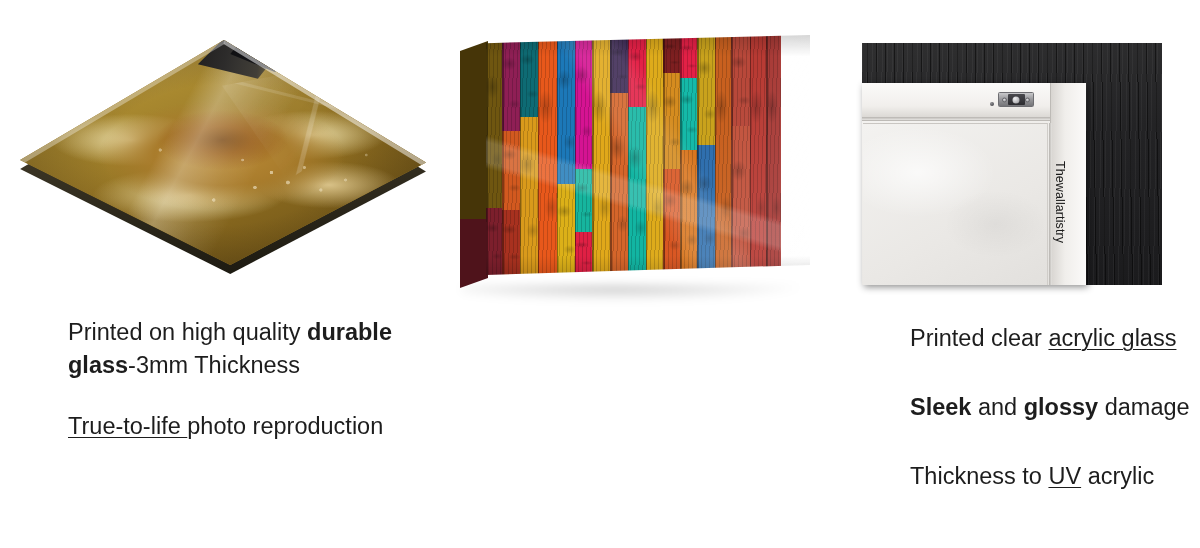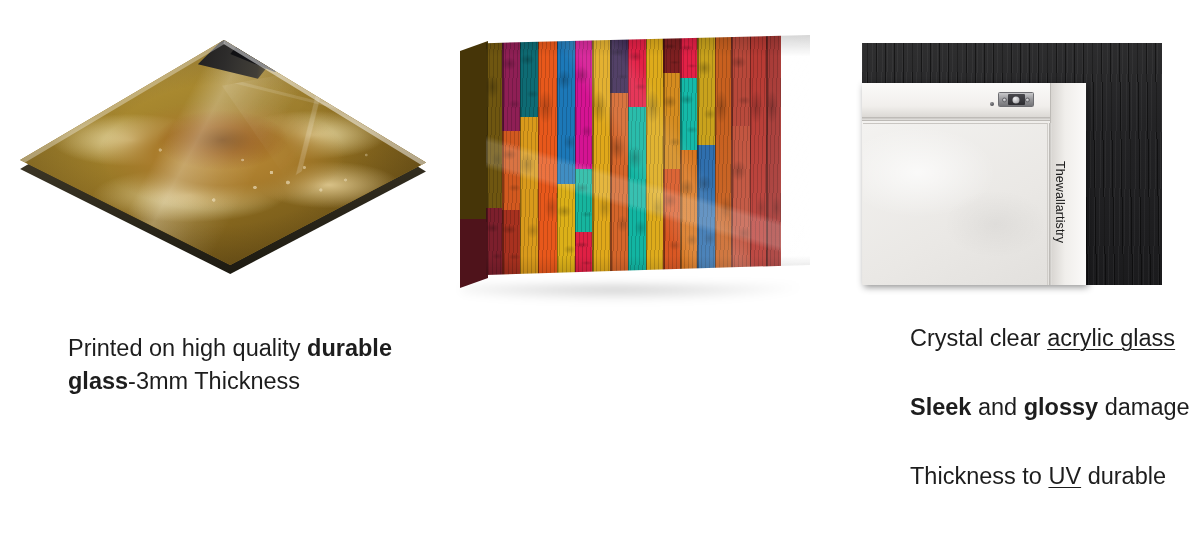--- a/index.html
+++ b/index.html
@@ -242,21 +242,21 @@
     position: absolute; left: 0; top: 34px; right: 36px; height: 3px;
     background: linear-gradient(180deg, #b6b3af, #e6e4e1);
   }
   #frame-groove-v {
     position: absolute; right: 34px; top: 40px; bottom: 0; width: 3px;
     background: linear-gradient(90deg, #b6b3af, #e6e4e1);
   }
 
   
   .text-block { position: absolute; color: #1b1b1b; }
-  #text-1 { left: 68px;  top: 332px; width: 330px; }
+  #text-1 { left: 68px;  top: 316px; width: 330px; }
   #text-2 { left: 470px; top: 322px; width: 340px; }
 
   .feature {
     font-size: 23.5px;
     line-height: 33px;
     font-weight: 400;
     color: #1d1d1d;
     margin-bottom: 28px;
   }
   .feature:last-child { margin-bottom: 0; }
@@ -281,20 +281,21 @@
           <div id="glass-gloss-corner-2"></div>
           <div id="glass-reflect-lines"></div>
         </div>
         <div id="glass-bevel-hl"></div>
         <div id="glass-bevel-hl-left"></div>
       </div>
     </div>
 
     <div class="text-block" id="text-1">
       <p class="feature"><span>Printed on high quality </span><b>durable glass</b><span>-3mm Thickness</span></p>
+      <p class="feature"><u>True-to-life </u><span>photo reproduction</span></p>
     </div>
   </div>
 
   <div class="col" id="col-2">
 
     <div class="stage">
       <div id="canvas-wrap">
         <div id="canvas-shadow"></div>
         <div id="canvas-side">
             <div class="sp" style="height: 27%; background: rgb(111, 86, 16);"></div>
@@ -369,23 +370,23 @@
             <div class="plank" style="flex: 0 0 4.4%;">
               <div class="seg" style="height: 100%; background: rgb(168, 58, 54);"></div>
             </div>
             <div id="canvas-sheen"></div>
           <div id="canvas-topshade"></div>
         </div>
       </div>
     </div>
 
     <div class="text-block" id="text-2">
-      <p class="feature"><span>Crystal clear </span><u>acrylic glass</u></p>
+      <p class="feature"><span>Printed clear </span><u>acrylic glass</u></p>
       <p class="feature"><b>Sleek</b><span> and </span><b>glossy</b><span> damage</span></p>
-      <p class="feature"><span>Thickness to </span><u>UV</u><span> durable</span></p>
+      <p class="feature"><span>Thickness to </span><u>UV</u><span> acrylic</span></p>
     </div>
   </div>
 
   <div class="col" id="col-3">
 
     <div class="stage">
       <div id="frameback-wrap">
         <div id="dark-wood"></div>
         <div id="frame-back">
           <div id="frame-profile-top"></div>

